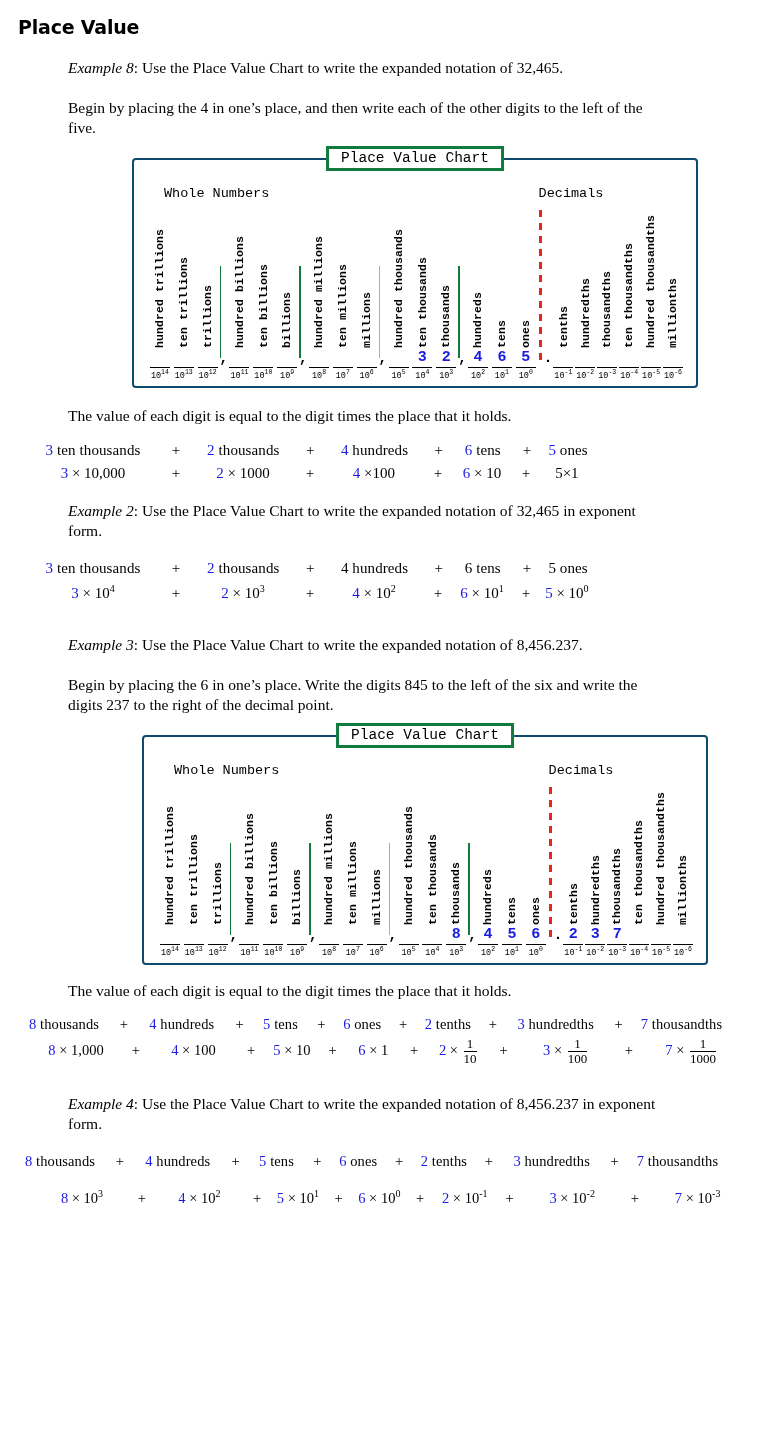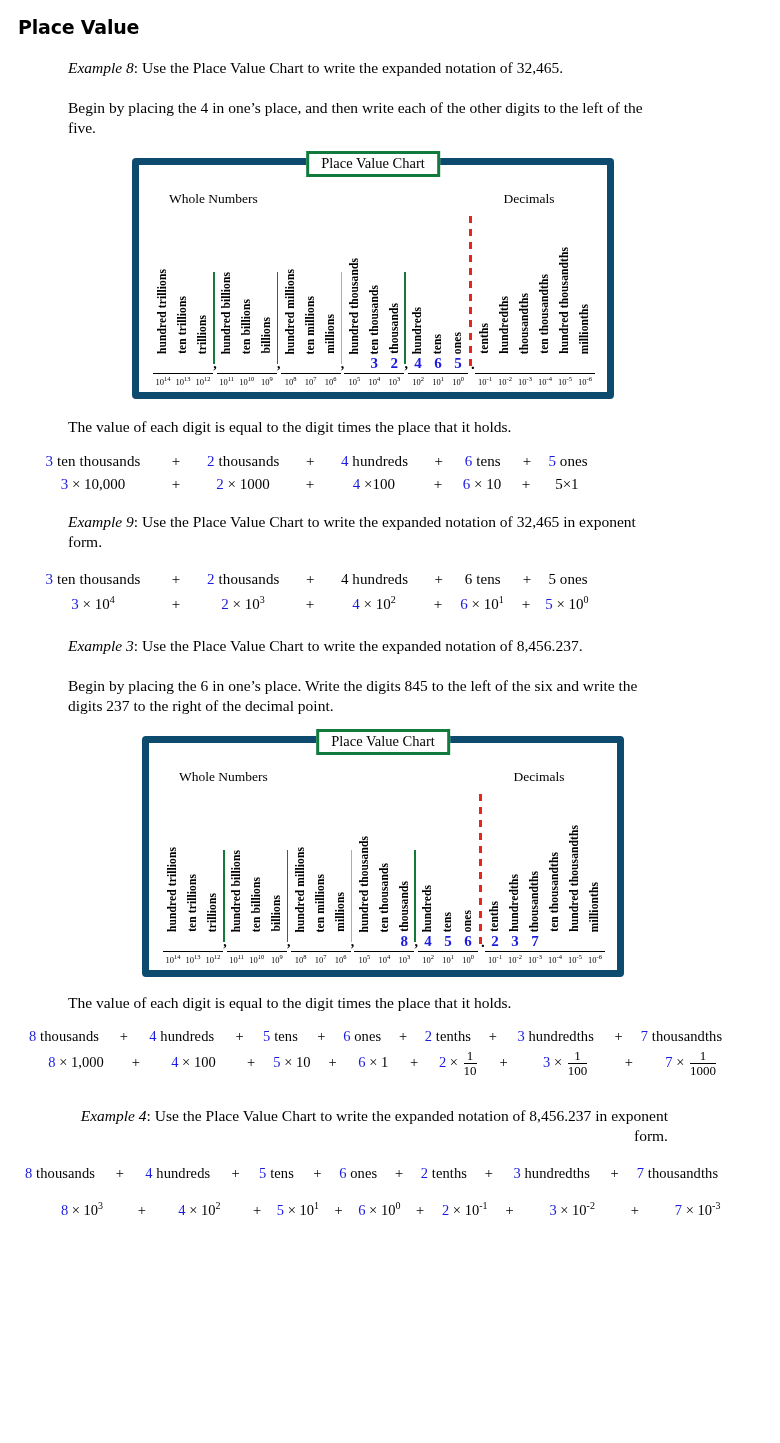--- a/index.html
+++ b/index.html
@@ -30,27 +30,28 @@
   .blk{margin-top:20px;}
 
   
   .blue{color:#1a1ae0;}
   .bk{color:#000;}
 
   
   .chart-wrap{position:relative;margin:20px 0 0 132px;width:482px;}
   .chart-wrap.second{margin-left:142px;}
   .chart-box{
-    border:7px solid #0c4a6e;
+    border:2px solid #0c4a6e;
     border-radius:4px;
     box-sizing:border-box;
-    width:482px;
+    width:566px;
     padding:26px 0 6px 0;
     background:#fff;
     position:relative;
+    font-family:Liberation Mono, monospace;
   }
   .chart-title{
     position:absolute;
     top:-14px;left:50%;transform:translateX(-50%);
     background:#fff;
     border:3px solid #117a3d;
     padding:1px 12px 2px 12px;
     font-size:14.5px;
     white-space:nowrap;
     z-index:3;
@@ -350,27 +351,27 @@
         </div>
     </div>
   </div>
 
   <div class="prose indent" style="margin-top:18px;">The value of each digit is equal to the digit times the place that it holds.</div>
 
   <div class="eq words" style="margin-left:18px;margin-top:16px;"><span class="cell" style="min-width: 150px;"><span class="blue">3</span><span> ten thousands</span></span><span> + </span><span class="cell" style="min-width: 118px;"><span class="blue">2</span><span> thousands</span></span><span> + </span><span class="cell" style="min-width: 112px;"><span class="blue">4</span><span> hundreds</span></span><span> + </span><span class="cell" style="min-width: 72px;"><span class="blue">6</span><span> tens</span></span><span> + </span><span class="cell" style="min-width: 66px;"><span class="blue">5</span><span> ones</span></span></div>
   <div class="eq" style="margin-left:18px;margin-top:8px;"><span class="cell" style="min-width: 150px;"><span class="blue">3</span><span> × 10,000</span></span><span> + </span><span class="cell" style="min-width: 118px;"><span class="blue">2</span><span> × 1000</span></span><span> + </span><span class="cell" style="min-width: 112px;"><span class="blue">4</span><span> ×100</span></span><span> + </span><span class="cell" style="min-width: 72px;"><span class="blue">6</span><span> × 10</span></span><span> + </span><span class="cell" style="min-width: 66px;"><span class="bk">5×1</span><span> </span></span></div>
 
   <div class="prose indent" style="margin-top:20px;">
-    <span class="ital">Example 9</span><span>:  Use the Place Value Chart to write the expanded notation of 32,465 in exponent form.</span>
+    <span class="ital">Example 2</span><span>:  Use the Place Value Chart to write the expanded notation of 32,465 in exponent form.</span>
   </div>
 
   <div class="eq words" style="margin-left:18px;margin-top:20px;"><span class="cell" style="min-width: 150px;"><span class="blue">3</span><span> ten thousands</span></span><span> + </span><span class="cell" style="min-width: 118px;"><span class="blue">2</span><span> thousands</span></span><span> + </span><span class="cell" style="min-width: 112px;"><span class="bk">4</span><span> hundreds</span></span><span> + </span><span class="cell" style="min-width: 72px;"><span class="bk">6</span><span> tens</span></span><span> + </span><span class="cell" style="min-width: 66px;"><span class="bk">5</span><span> ones</span></span></div>
   <div class="eq" style="margin-left:18px;margin-top:8px;"><span class="cell" style="min-width: 150px;"><span class="blue">3</span><span> × 10</span><sup class="ex">4</sup></span><span> + </span><span class="cell" style="min-width: 118px;"><span class="blue">2</span><span> × 10</span><sup class="ex">3</sup></span><span> + </span><span class="cell" style="min-width: 112px;"><span class="blue">4</span><span> × 10</span><sup class="ex">2</sup></span><span> + </span><span class="cell" style="min-width: 72px;"><span class="blue">6</span><span> × 10</span><sup class="ex">1</sup></span><span> + </span><span class="cell" style="min-width: 66px;"><span class="blue">5</span><span> × 10</span><sup class="ex">0</sup></span></div>
 
-  <div class="prose indent" style="margin-top:24px;">
+  <div class="prose indent" style="margin-top:34px;">
     <span class="ital">Example 3</span><span>:  Use the Place Value Chart to write the expanded notation of 8,456.237.</span>
   </div>
 
   <div class="prose indent blk">Begin by placing the 6 in one’s place.  Write the digits 845 to the left of the six and write the digits 237 to the right of the decimal point.</div>
 
   <div class="chart-wrap second">
     <div class="chart-box">
       <div class="chart-title">Place Value Chart</div>
       <div class="sections">
         <div class="sec-whole">Whole Numbers</div>
@@ -525,20 +526,20 @@
           </div>
         </div>
     </div>
   </div>
 
   <div class="prose indent" style="margin-top:16px;">The value of each digit is equal to the digit times the place that it holds.</div>
 
   <div class="eq words" style="margin-left:12px;margin-top:16px;font-size:14.5px;"><span class="cell" style="min-width: 104px;"><span class="blue">8</span><span> thousands</span></span><span> + </span><span class="cell" style="min-width: 100px;"><span class="blue">4</span><span> hundreds</span></span><span> + </span><span class="cell" style="min-width: 66px;"><span class="blue">5</span><span> tens</span></span><span> + </span><span class="cell" style="min-width: 66px;"><span class="blue">6</span><span> ones</span></span><span> + </span><span class="cell" style="min-width: 74px;"><span class="blue">2</span><span> tenths</span></span><span> + </span><span class="cell" style="min-width: 110px;"><span class="blue">3</span><span> hundredths</span></span><span> + </span><span class="cell" style="min-width: 110px;"><span class="blue">7</span><span> thousandths</span></span></div>
   <div class="eq" style="margin-left:24px;margin-top:6px;font-size:14.5px;"><span class="cell" style="min-width: 104px;"><span class="blue">8</span><span> × </span><span>1,000</span></span><span> + </span><span class="cell" style="min-width: 100px;"><span class="blue">4</span><span> × </span><span>100</span></span><span> + </span><span class="cell" style="min-width: 66px;"><span class="blue">5</span><span> × </span><span>10</span></span><span> + </span><span class="cell" style="min-width: 66px;"><span class="blue">6</span><span> × </span><span>1</span></span><span> + </span><span class="cell" style="min-width: 74px;"><span class="blue">2</span><span> × </span><span class="frac"><span class="num">1</span><span class="den">10</span></span></span><span> + </span><span class="cell" style="min-width: 110px;"><span class="blue">3</span><span> × </span><span class="frac"><span class="num">1</span><span class="den">100</span></span></span><span> + </span><span class="cell" style="min-width: 110px;"><span class="blue">7</span><span> × </span><span class="frac"><span class="num">1</span><span class="den">1000</span></span></span></div>
 
-  <div class="prose indent" style="margin-top:28px;text-align:right;">
+  <div class="prose indent" style="margin-top:28px;">
     <span class="ital">Example 4</span><span>:  Use the Place Value Chart to write the expanded notation of 8,456.237 in exponent form.</span>
   </div>
 
   <div class="eq words" style="margin-left:8px;margin-top:20px;font-size:14.5px;"><span class="cell" style="min-width: 104px;"><span class="blue">8</span><span> thousands</span></span><span> + </span><span class="cell" style="min-width: 100px;"><span class="blue">4</span><span> hundreds</span></span><span> + </span><span class="cell" style="min-width: 66px;"><span class="blue">5</span><span> tens</span></span><span> + </span><span class="cell" style="min-width: 66px;"><span class="blue">6</span><span> ones</span></span><span> + </span><span class="cell" style="min-width: 74px;"><span class="blue">2</span><span> tenths</span></span><span> + </span><span class="cell" style="min-width: 110px;"><span class="blue">3</span><span> hundredths</span></span><span> + </span><span class="cell" style="min-width: 110px;"><span class="blue">7</span><span> thousandths</span></span></div>
   <div class="eq" style="margin-left:30px;margin-top:20px;font-size:14.5px;"><span class="cell" style="min-width: 104px;"><span class="blue">8</span><span> × 10</span><sup class="ex">3</sup></span><span> + </span><span class="cell" style="min-width: 100px;"><span class="blue">4</span><span> × 10</span><sup class="ex">2</sup></span><span> + </span><span class="cell" style="min-width: 66px;"><span class="blue">5</span><span> × 10</span><sup class="ex">1</sup></span><span> + </span><span class="cell" style="min-width: 66px;"><span class="blue">6</span><span> × 10</span><sup class="ex">0</sup></span><span> + </span><span class="cell" style="min-width: 74px;"><span class="blue">2</span><span> × 10</span><sup class="ex">-1</sup></span><span> + </span><span class="cell" style="min-width: 110px;"><span class="blue">3</span><span> × 10</span><sup class="ex">-2</sup></span><span> + </span><span class="cell" style="min-width: 110px;"><span class="blue">7</span><span> × 10</span><sup class="ex">-3</sup></span></div>
 
 </div>
 
 </body></html>

